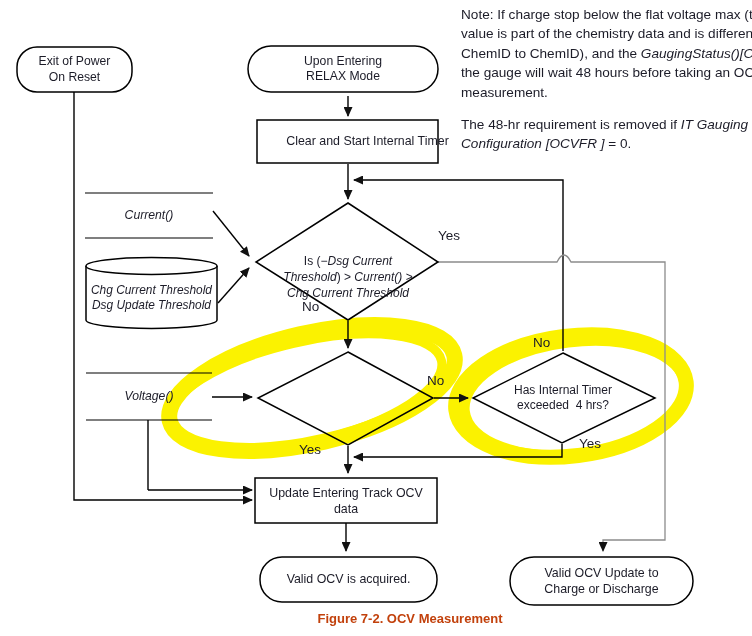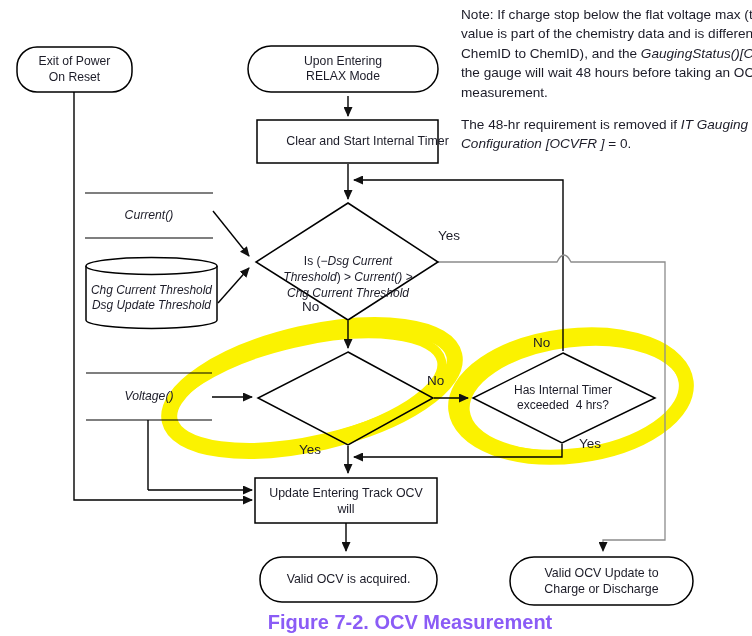--- a/index.html
+++ b/index.html
@@ -11,21 +11,21 @@
   .txt{position:absolute;display:flex;flex-direction:column;align-items:center;justify-content:center;
        text-align:center;font-size:12.2px;line-height:15.5px;white-space:pre-wrap;}
   .tline{white-space:pre;}
   .i{font-style:italic;}
   .bi{font-style:italic;font-weight:normal;}
   .edge-label{position:absolute;font-size:13.5px;line-height:14px;}
   .note{position:absolute;left:461px;top:5px;width:310px;font-size:13.6px;line-height:19.4px;}
   .note .tline{white-space:pre;}
   .note .gap{height:13px;}
   .caption{position:absolute;left:260px;top:611px;width:300px;text-align:center;
-           font-size:20px;font-weight:bold;color:#8b5cf6;}
+           font-size:13px;font-weight:bold;color:#c2410c;}
 </style>
 </head>
 <body>
 
 <div class="canvas">
 
   <svg class="layer" width="752" height="636">
     <ellipse cx="312" cy="388" rx="146" ry="55" transform="rotate(-13 312 388)" fill="none" stroke="#FBF200" stroke-width="16"></ellipse>
     <ellipse cx="305" cy="392" rx="140" ry="50" transform="rotate(-13 305 392)" fill="none" stroke="#FBF200" stroke-width="9"></ellipse>
     <ellipse cx="571" cy="396" rx="116" ry="60" transform="rotate(-7 571 396)" fill="none" stroke="#FBF200" stroke-width="15"></ellipse>
@@ -121,21 +121,21 @@
   </div>
 
 
   <div class="txt" style="left:486px;top:381px;width:154px;height:34px;font-size:12px;">
     <div class="tline">Has Internal Timer</div>
     <div class="tline">exceeded  4 hrs?</div>
   </div>
 
   <div class="txt" style="left:255px;top:478px;width:182px;height:45px;font-size:12.4px;line-height:16px;">
     <div class="tline">Update Entering Track OCV</div>
-    <div class="tline">will</div>
+    <div class="tline">data</div>
   </div>
 
   <div class="txt" style="left:260px;top:557px;width:177px;height:45px;font-size:12.4px;border-radius:6px;">
     <div class="tline">Valid OCV is acquired.</div>
   </div>
 
   <div class="txt" style="left:510px;top:557px;width:183px;height:48px;font-size:12.4px;line-height:16px;">
     <div class="tline">Valid OCV Update to</div>
     <div class="tline">Charge or Discharge</div>
   </div>

